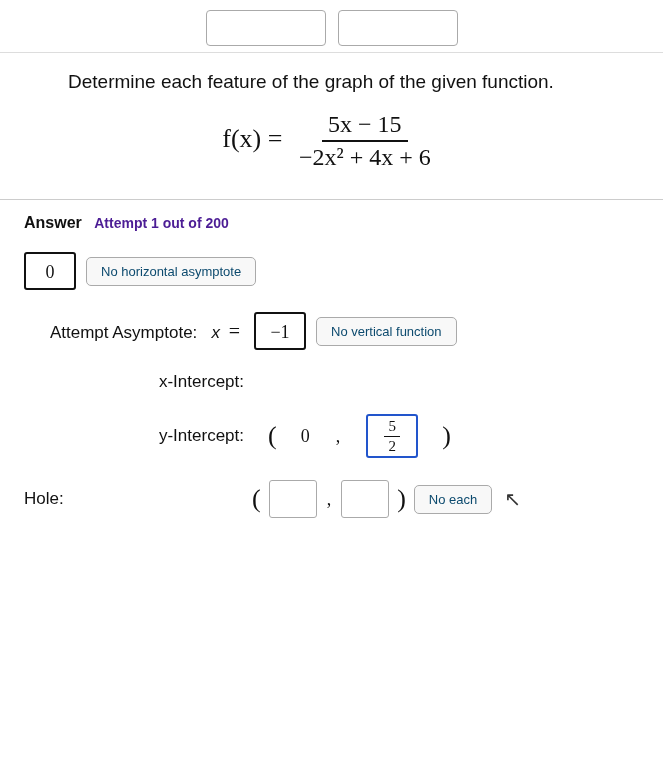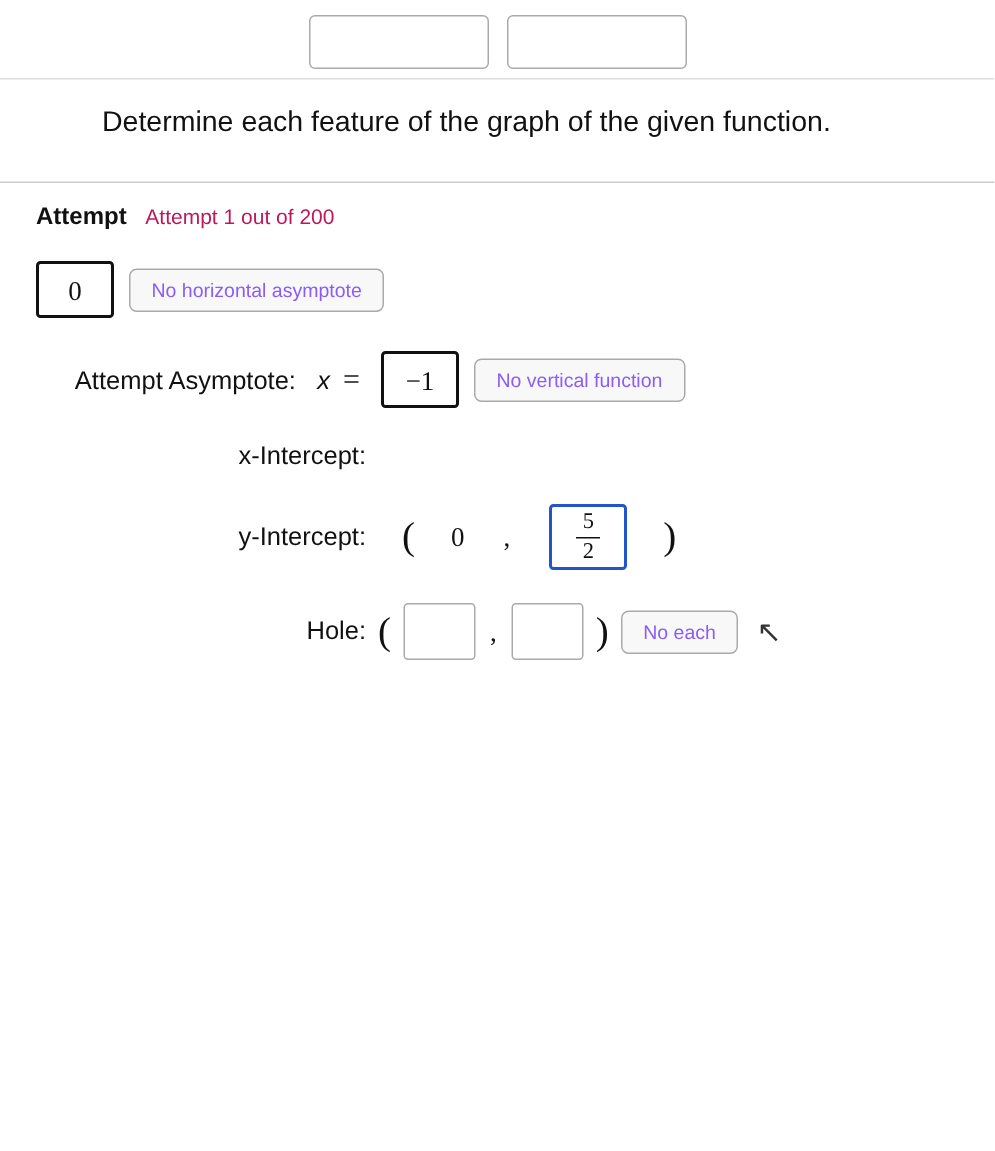--- a/index.html
+++ b/index.html
@@ -74,22 +74,22 @@
       padding: 14px 24px 16px 24px;
     }
 
     .answer-header {
       font-family: Arial, sans-serif;
       font-size: 16px;
       margin-bottom: 20px;
     }
 
     .answer-header .attempt {
-      font-weight: 400;
-      color: #be185d;
+      font-weight: 700;
+      color: #4c1d95;
       margin-left: 8px;
       font-size: 14px;
     }
 
     .row {
       display: flex;
       align-items: center;
       margin-bottom: 22px;
       gap: 10px;
     }
@@ -122,21 +122,21 @@
       flex-shrink: 0;
     }
 
     .btn-alt {
       display: inline-block;
       padding: 6px 14px;
       border: 1.5px solid #aaa;
       border-radius: 5px;
       font-size: 13px;
       font-family: Arial, sans-serif;
-      color: #8b5cf6;
+      color: #0c4a6e;
       background: #f8f8f8;
       cursor: pointer;
       white-space: nowrap;
     }
 
     .x-intercept-row {
       display: flex;
       align-items: center;
       margin-bottom: 22px;
       gap: 10px;
@@ -204,21 +204,20 @@
       display: flex;
       align-items: center;
       margin-bottom: 10px;
       gap: 8px;
     }
 
     .hole-label {
       font-family: Arial, sans-serif;
       font-size: 17px;
       min-width: 220px;
-      text-align: right;
       flex-shrink: 0;
     }
 
     .hole-input {
       display: inline-block;
       width: 48px;
       height: 38px;
       border: 1.5px solid #aaa;
       border-radius: 3px;
       background: #fff;
@@ -239,26 +238,33 @@
 <body>
 
 <div class="top-bar">
   <input class="top-input" type="text" style="">
   <input class="top-input" type="text" style="">
 </div>
 
 <div class="problem-section">
   <div class="problem-instruction">Determine each feature of the graph of the given function.</div>
 
+  <div class="function-display">
+    <span>f(x) =</span>
+    <span class="fraction">
+      <span class="numerator">5x − 15</span>
+      <span class="denominator">−2x² + 4x + 6</span>
+    </span>
+  </div>
 </div>
 
 <div class="answer-section">
 
   <div class="answer-header">
-    <strong>Attempt</strong>
+    <strong>Answer</strong>
     <span class="attempt">Attempt 1 out of 200</span>
   </div>
 
   <div class="row">
     <div class="answer-box">0</div>
     <button class="btn-alt">No horizontal asymptote</button>
   </div>
 
   <div class="row">
     <span class="row-label">

